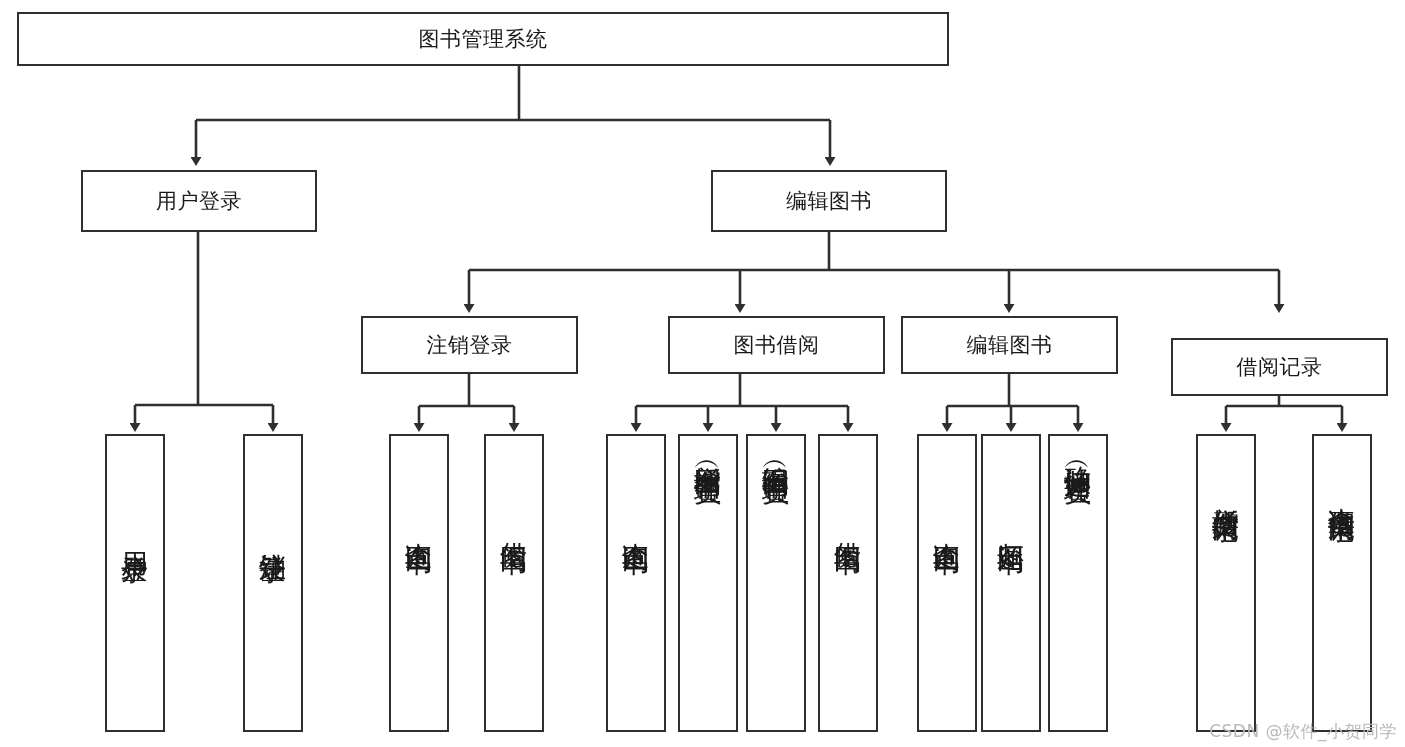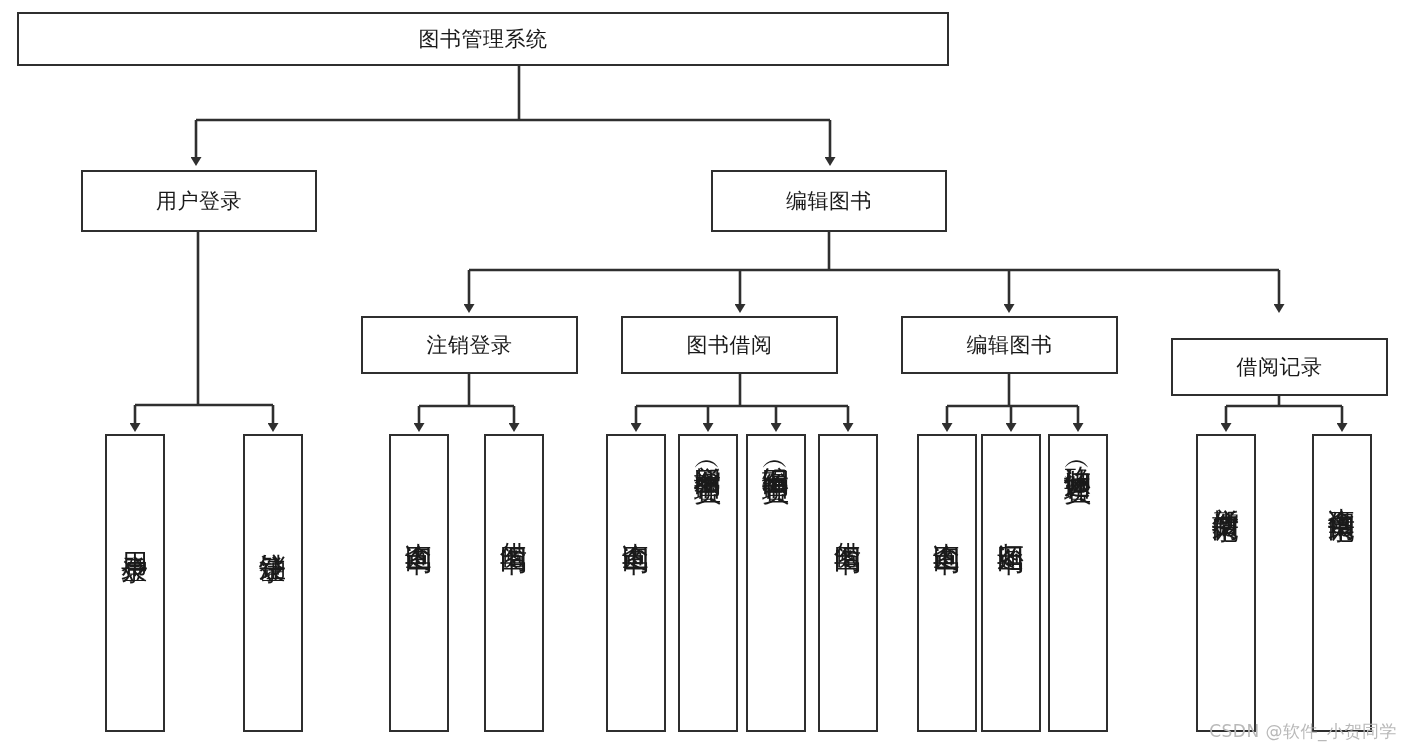--- a/index.html
+++ b/index.html
@@ -128,21 +128,21 @@
   <div class="node horiz" style="left:81px; top:170px; width:236px; height:62px;">
     <span class="label">用户登录</span>
   </div>
   <div class="node horiz" style="left:711px; top:170px; width:236px; height:62px;">
     <span class="label">编辑图书</span>
   </div>
 
   <div class="node horiz" style="left:361px; top:316px; width:217px; height:58px;">
     <span class="label">注销登录</span>
   </div>
-  <div class="node horiz" style="left:621px; top:316px; width:217px; height:58px;">
+  <div class="node horiz" style="left:668px; top:316px; width:217px; height:58px;">
     <span class="label">图书借阅</span>
   </div>
   <div class="node horiz" style="left:901px; top:316px; width:217px; height:58px;">
     <span class="label">编辑图书</span>
   </div>
   <div class="node horiz" style="left:1171px; top:316px; width:217px; height:58px;margin-top:22px;">
     <span class="label">借阅记录</span>
   </div>
 
   <div class="node vert" style="left:105px; top:434px; width:60px; height:298px;">

